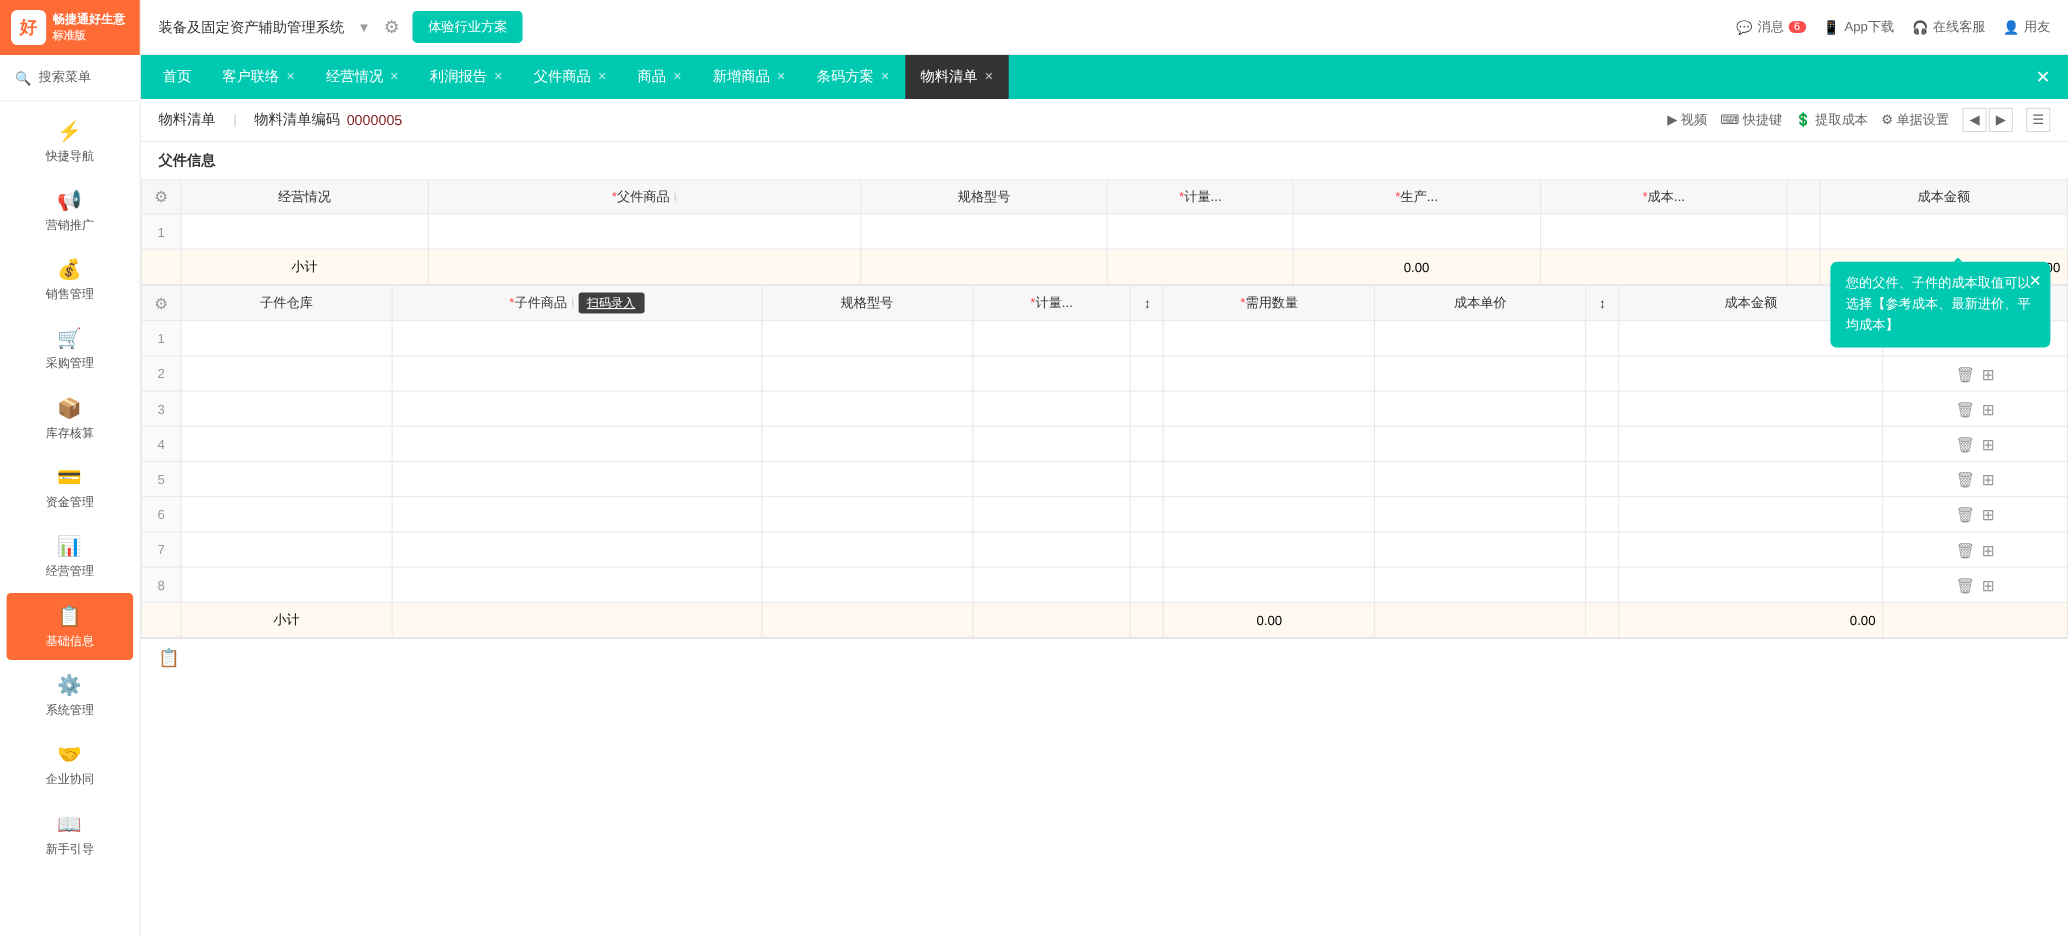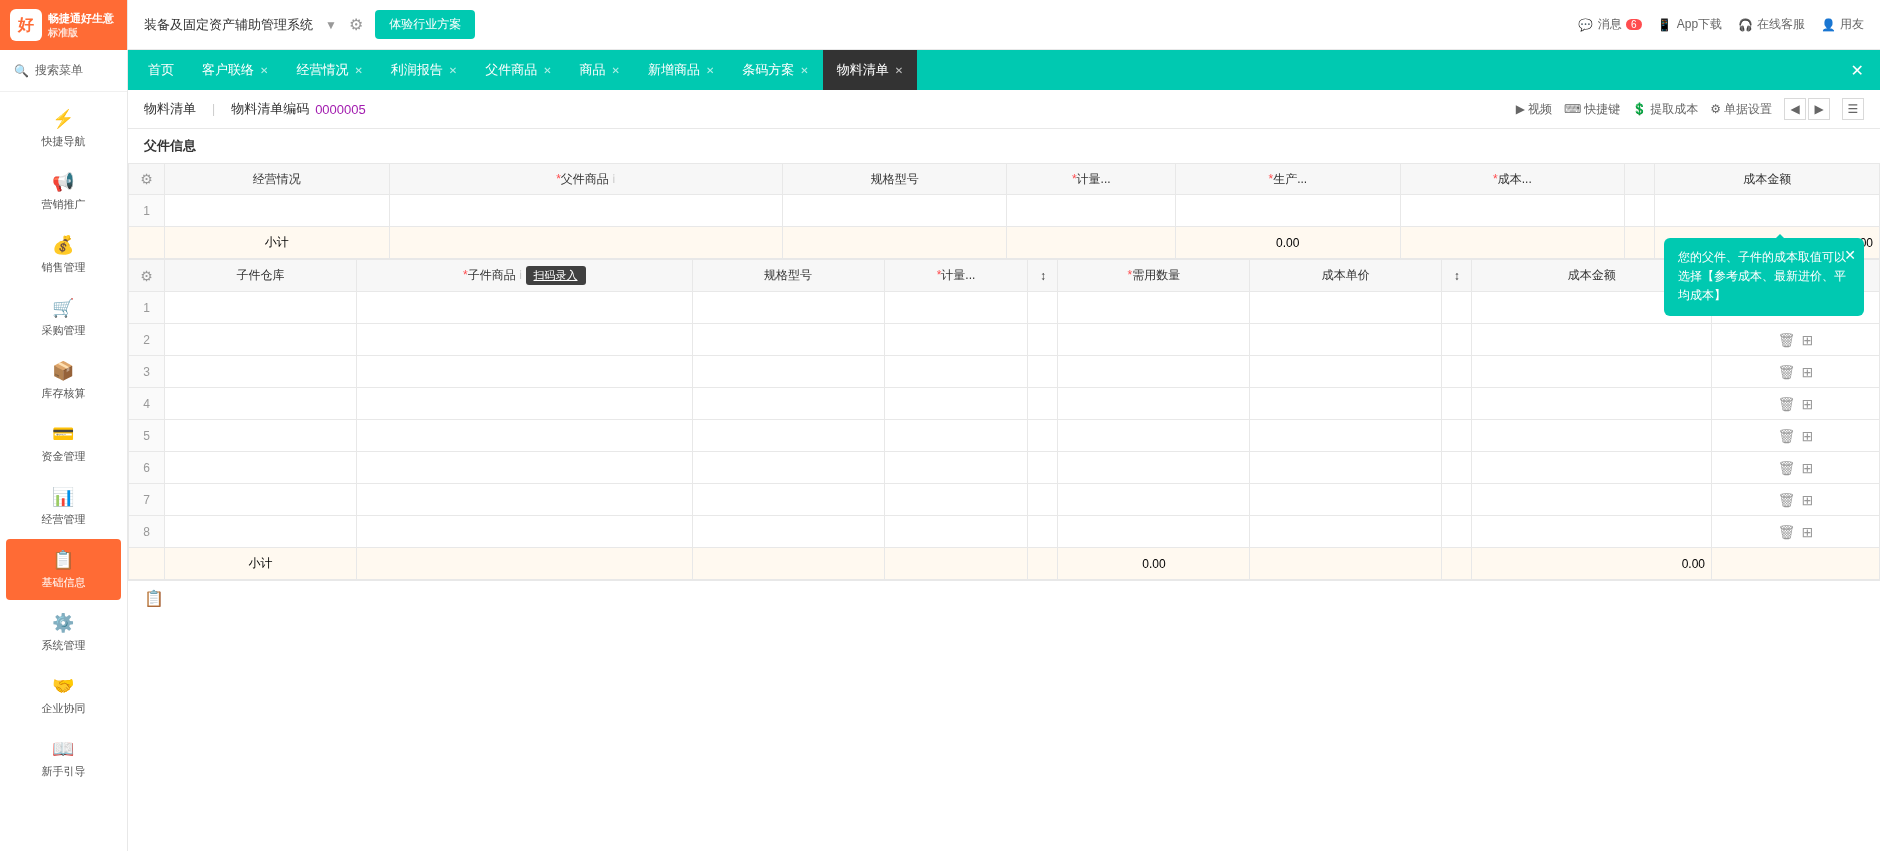--- a/index.html
+++ b/index.html
@@ -496,21 +496,21 @@
   </div>
 
   <div class="content-area">
     <div class="content-inner" style="position:relative;">
 
       <div class="breadcrumb-bar">
         <span class="breadcrumb-item">物料清单</span>
         <span style="color:#ccc;">|</span>
         <div class="breadcrumb-code">
           <span>物料清单编码</span>
-          <span style="color:#a21caf;">0000005</span>
+          <span style="color:#7f1d1d;">0000005</span>
         </div>
         <div class="breadcrumb-actions">
           <span>
             <span>▶</span>
             <span>视频</span>
           </span>
           <span>
             <span>⌨</span>
             <span>快捷键</span>
           </span>

